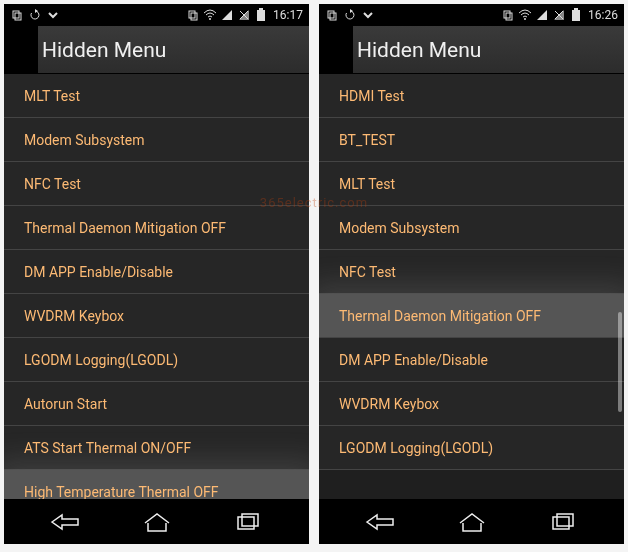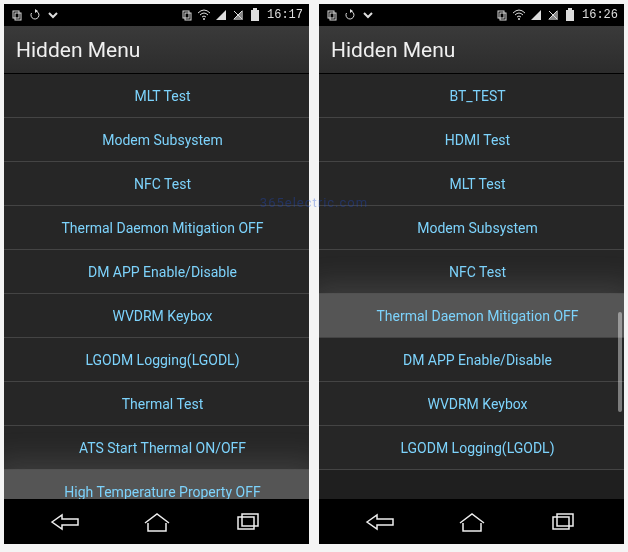--- a/index.html
+++ b/index.html
@@ -34,64 +34,64 @@
     justify-content: space-between;
     padding: 0 6px;
     color: #ddd;
     font-size: 11px;
   }
   .status-left, .status-right {
     display: flex;
     align-items: center;
     gap: 4px;
   }
-  .status-right { gap: 3px; font-family: Liberation Mono, monospace; }
+  .status-right { gap: 3px; }
   .sb-icon { display: inline-flex; width: 14px; height: 14px; align-items: center; justify-content: center; }
   .clock { font-size: 12px; margin-left: 2px; }
   
   .header {
     height: 48px;
     background: linear-gradient(#3a3a3a, #2c2c2c);
     display: flex;
     align-items: center;
-    padding-left: 12px;
+    padding-left: 4px;
     color: #f0f0f0;
     font-size: 21px;
     font-weight: 400;
     border-bottom: 1px solid #000;
+    margin-left: 34px;
   }
   
   .list {
     flex: 1;
     overflow: hidden;
     background: #1f1f1f;
     position: relative;
   }
   .list-item {
     height: 44px;
     display: flex;
     align-items: center;
-    padding-left: 12px;
-    color: #7dd3fc;
+    padding-left: 20px;
+    color: #fdba74;
     font-size: 14px;
     border-bottom: 1px solid #444;
     background: #262626;
-    justify-content: center;
   }
   .list-item.highlighted {
     background: #555;
     box-shadow: 0 0 30px 10px rgba(200,200,200,0.15);
   }
   
   .watermark {
     position: absolute;
     top: 195px;
     left: 50%;
     transform: translateX(-50%);
-    color: #1d4ed8;
+    color: #c2410c;
     opacity: 0.32;
     font-size: 13px;
     letter-spacing: 1px;
     pointer-events: none;
   }
   
   .scrollbar {
     position: absolute;
     right: 2px;
     width: 4px;
@@ -192,27 +192,27 @@
         <div class="list-item">
           <span>DM APP Enable/Disable</span>
         </div>
         <div class="list-item">
           <span>WVDRM Keybox</span>
         </div>
         <div class="list-item">
           <span>LGODM Logging(LGODL)</span>
         </div>
         <div class="list-item">
-          <span>Thermal Test</span>
+          <span>Autorun Start</span>
         </div>
         <div class="list-item">
           <span>ATS Start Thermal ON/OFF</span>
         </div>
         <div class="list-item highlighted">
-          <span>High Temperature Property OFF</span>
+          <span>High Temperature Thermal OFF</span>
         </div>
       </div>
       <div class="navbar">
         <div class="nav-btn">
           <svg width="34" height="20" viewBox="0 0 34 20">
             <path d="M4 10 L14 3 L14 7 L30 7 L30 13 L14 13 L14 17 Z"></path>
           </svg>
         </div>
         <div class="nav-btn">
           <svg width="30" height="22" viewBox="0 0 30 22">
@@ -279,24 +279,24 @@
               <rect x="1" y="2" width="8" height="11" fill="#ddd"></rect>
               <rect x="3" y="0" width="4" height="2" fill="#ddd"></rect>
             </svg>
           </span>
           <span class="clock">16:26</span>
         </div>
       </div>
       <div class="header">Hidden Menu</div>
       <div class="list">
         <div class="list-item">
+          <span>HDMI Test</span>
+        </div>
+        <div class="list-item">
           <span>BT_TEST</span>
-        </div>
-        <div class="list-item">
-          <span>HDMI Test</span>
         </div>
         <div class="list-item">
           <span>MLT Test</span>
         </div>
         <div class="list-item">
           <span>Modem Subsystem</span>
         </div>
         <div class="list-item">
           <span>NFC Test</span>
         </div>

